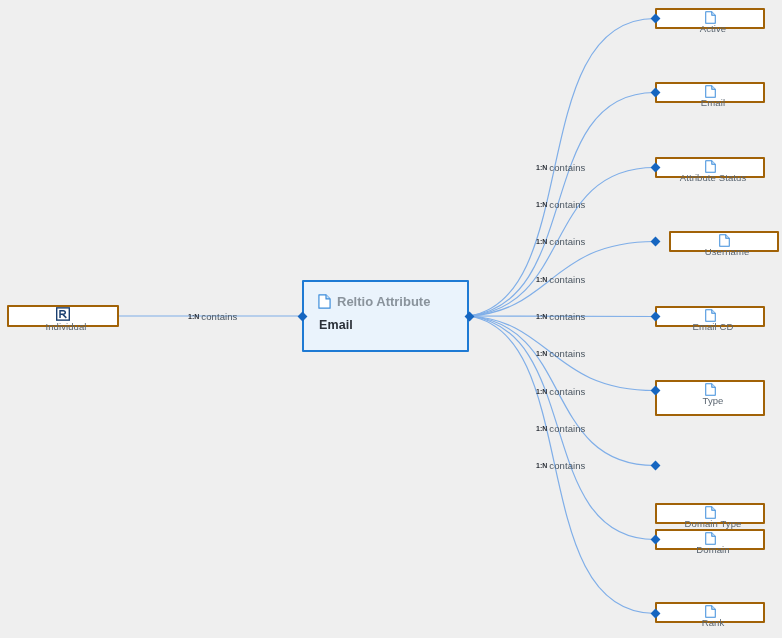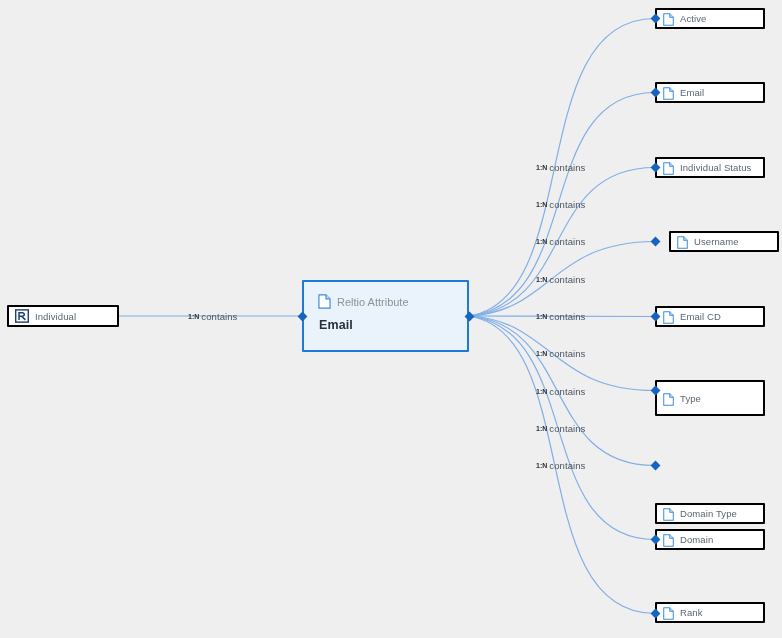--- a/index.html
+++ b/index.html
@@ -27,24 +27,25 @@
   }
   .edge-path {
     fill: none;
     stroke: #7faee8;
     stroke-width: 1.2px;
   }
   .node {
     position: absolute;
     box-sizing: border-box;
     background: #ffffff;
-    border: 2px solid #000000;
+    border: 2px solid #a16207;
     display: flex;
     align-items: center;
     border-radius: 1px;
+    flex-direction: column;
   }
   .node-root {
     width: 112px;
     height: 22px;
     left: 7px;
     top: 305px;
     padding-left: 6px;
     align-items: center;
   }
   .node-attr {
@@ -69,23 +70,24 @@
     color: #5a6570;
     white-space: nowrap;
     letter-spacing: 0.1px;
   }
   .center-type-row {
     display: flex;
     align-items: center;
     gap: 6px;
   }
   .center-type-label {
-    font-size: 11px;
+    font-size: 13px;
     color: #8a939c;
     white-space: nowrap;
+    font-weight: bold;
   }
   .center-title {
     font-size: 12.5px;
     font-weight: bold;
     color: #2b3038;
     margin-top: 9px;
     margin-left: 1px;
     letter-spacing: 0.1px;
   }
   .doc-icon {
@@ -187,21 +189,21 @@
             <path d="M7.4 0.8 V4.6 H11.2" fill="#cfe3f7" stroke="#3d8ddb" stroke-width="1.1" stroke-linejoin="round"></path>
           </svg></span>
         <span class="node-label">Email</span>
       </div>
       <div class="port" style="left: 651.5px; top: 89px;"></div>
       <div class="node node-attr" style="left: 655px; top: 157px; width: 110px; height: 21px;">
         <span class="doc-icon"><svg viewBox="0 0 12 14" width="11" height="13" xmlns="http://www.w3.org/2000/svg">
             <path d="M0.8 0.8 H7.4 L11.2 4.6 V13.2 H0.8 Z" fill="#ffffff" stroke="#3d8ddb" stroke-width="1.1" stroke-linejoin="round"></path>
             <path d="M7.4 0.8 V4.6 H11.2" fill="#cfe3f7" stroke="#3d8ddb" stroke-width="1.1" stroke-linejoin="round"></path>
           </svg></span>
-        <span class="node-label">Individual Status</span>
+        <span class="node-label">Attribute Status</span>
       </div>
       <div class="port" style="left: 651.5px; top: 164px;"></div>
       <div class="node node-attr" style="left: 669px; top: 231px; width: 110px; height: 21px;">
         <span class="doc-icon"><svg viewBox="0 0 12 14" width="11" height="13" xmlns="http://www.w3.org/2000/svg">
             <path d="M0.8 0.8 H7.4 L11.2 4.6 V13.2 H0.8 Z" fill="#ffffff" stroke="#3d8ddb" stroke-width="1.1" stroke-linejoin="round"></path>
             <path d="M7.4 0.8 V4.6 H11.2" fill="#cfe3f7" stroke="#3d8ddb" stroke-width="1.1" stroke-linejoin="round"></path>
           </svg></span>
         <span class="node-label">Username</span>
       </div>
       <div class="port" style="left: 651.5px; top: 238px;"></div>

